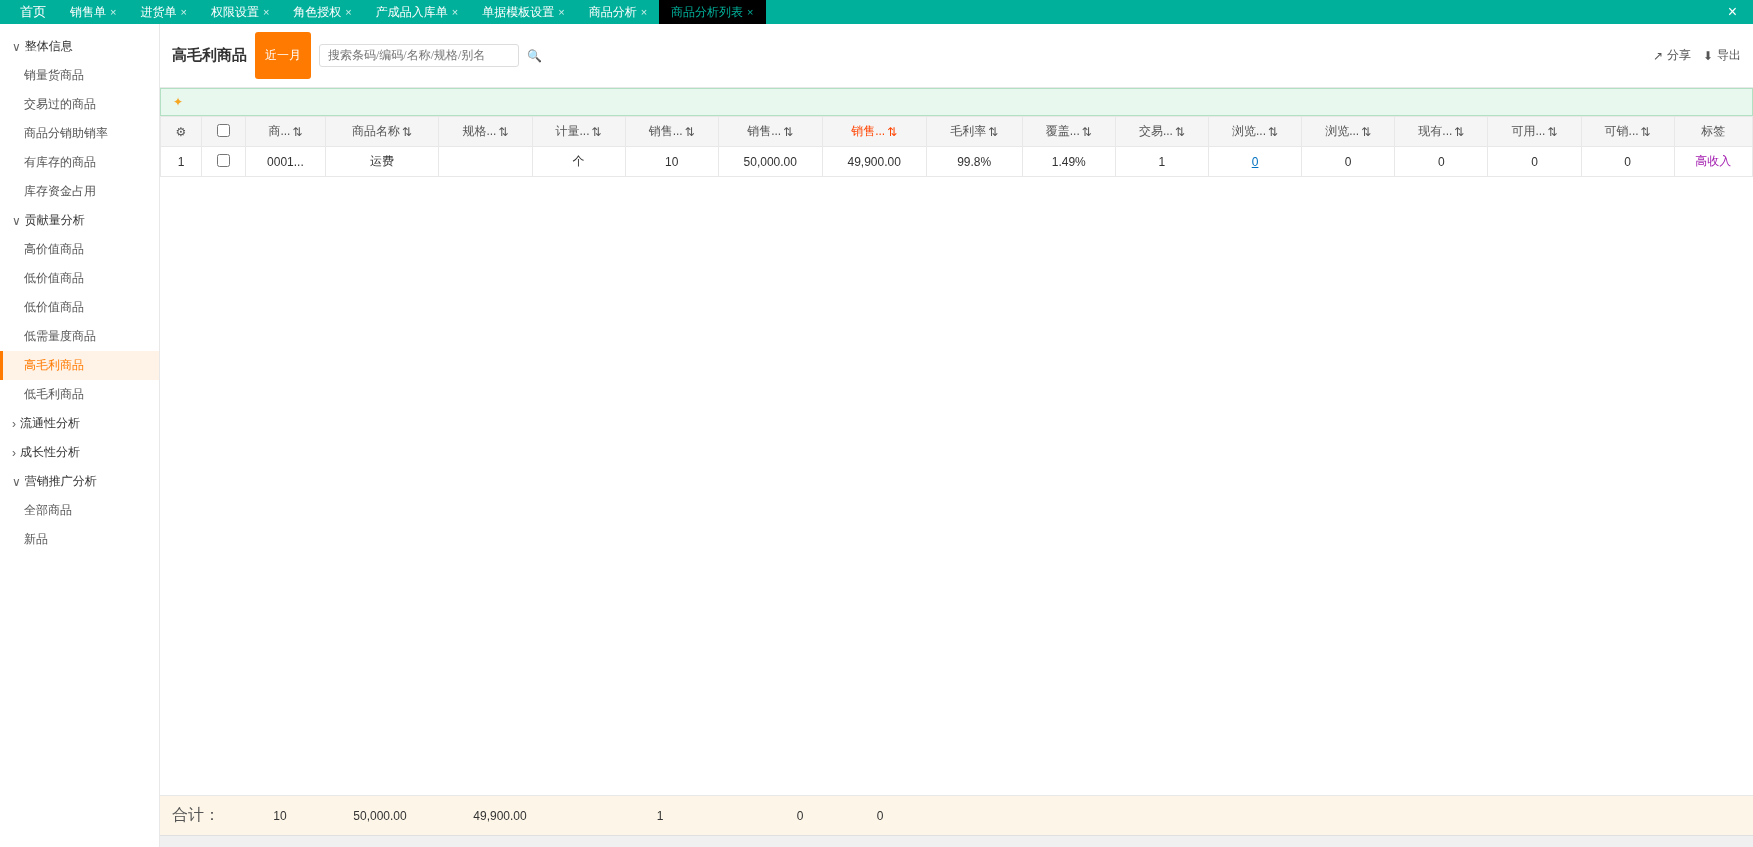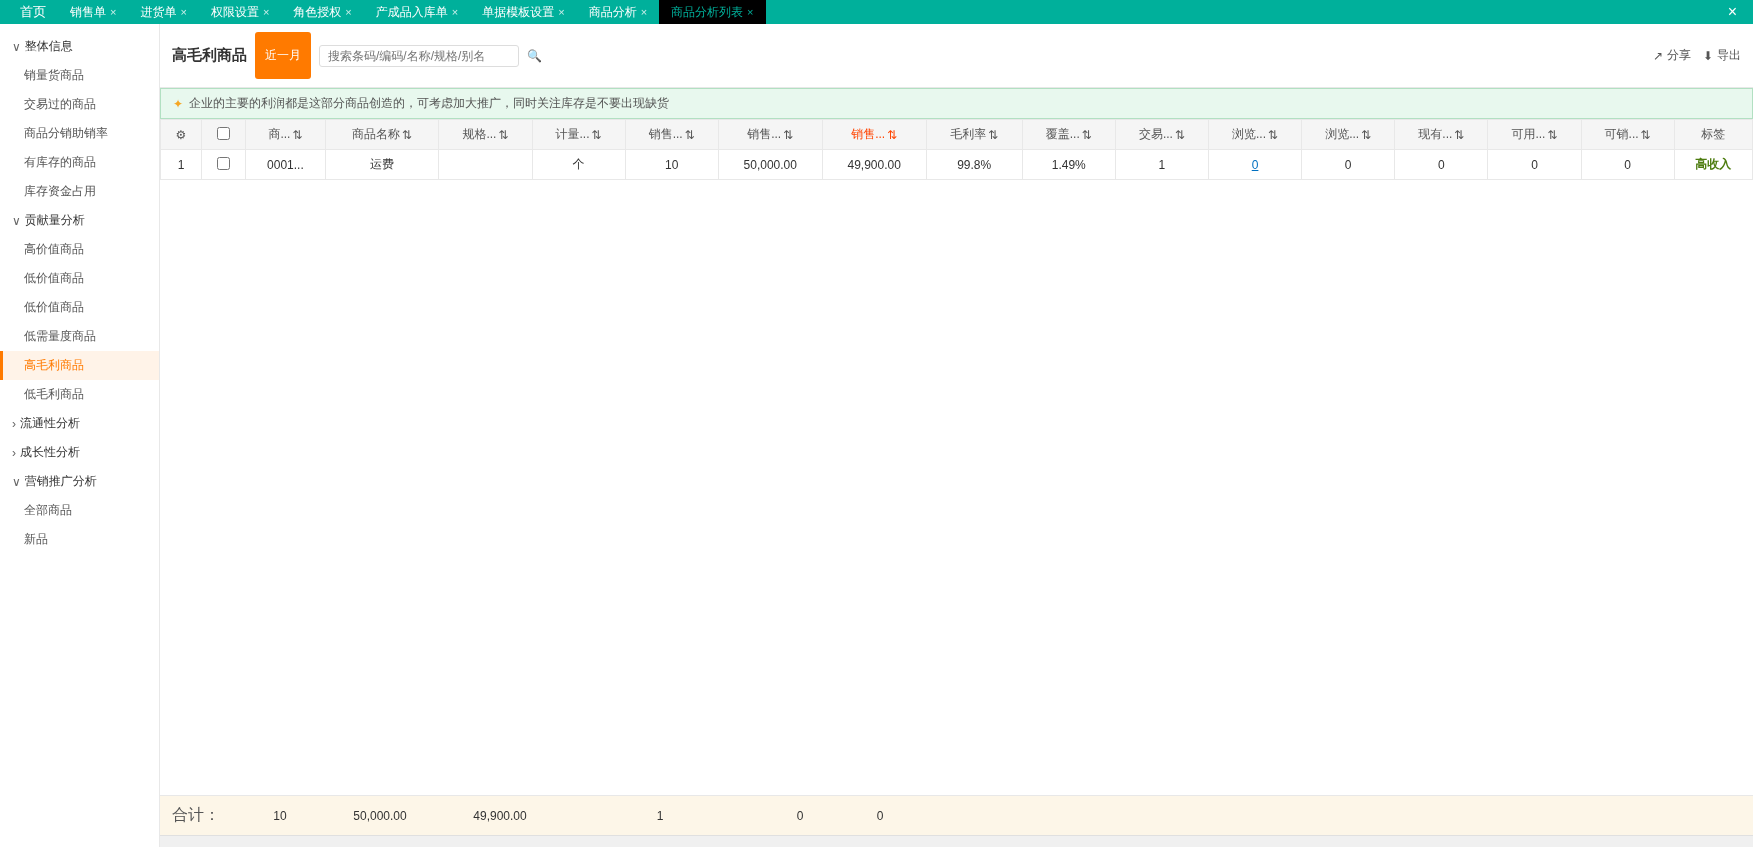--- a/index.html
+++ b/index.html
@@ -116,20 +116,21 @@
       cursor: pointer;
       font-size: 12px;
     }
     .search-input {
       border: 1px solid #ddd;
       border-radius: 3px;
       padding: 3px 8px;
       width: 200px;
       font-size: 12px;
       color: #999;
+      font-family: Liberation Serif, serif;
     }
     .search-icon { color: #aaa; cursor: pointer; }
     .header-right {
       margin-left: auto;
       display: flex;
       gap: 12px;
     }
     .header-action-btn {
       color: #555;
       cursor: pointer;
@@ -177,21 +178,21 @@
     }
     td {
       border: 1px solid #e8e8e8;
       padding: 6px 8px;
       text-align: center;
       color: #333;
       font-size: 12px;
       white-space: nowrap;
     }
     .th-sort { display: inline-flex; align-items: center; gap: 2px; cursor: pointer; }
-    .tag-high { color: #4d7c0f; font-weight: bold; }
+    .tag-high { color: #a21caf; font-weight: normal; }
     .col-link { color: #0070c0; text-decoration: underline; cursor: pointer; }
 
     
     .footer {
       height: 40px;
       background: #fdf6e8;
       border-top: 1px solid #e8e8e8;
       display: flex;
       align-items: center;
       padding: 0 12px;
@@ -313,21 +314,20 @@
         </div>
         <div class="header-action-btn">
           <span>⬇</span>
           <span>导出</span>
         </div>
       </div>
     </div>
 
     <div class="alert-bar">
       <span class="alert-icon">✦</span>
-      <span>企业的主要的利润都是这部分商品创造的，可考虑加大推广，同时关注库存是不要出现缺货</span>
     </div>
 
     <div class="table-wrapper">
       <table>
         <thead>
           <tr>
             <th>⚙</th>
             <th><input type="checkbox" style=""></th>
             <th><span class="th-sort"><span>商...</span> ⇅</span></th>
             <th><span class="th-sort"><span>商品名称</span> ⇅</span></th>

